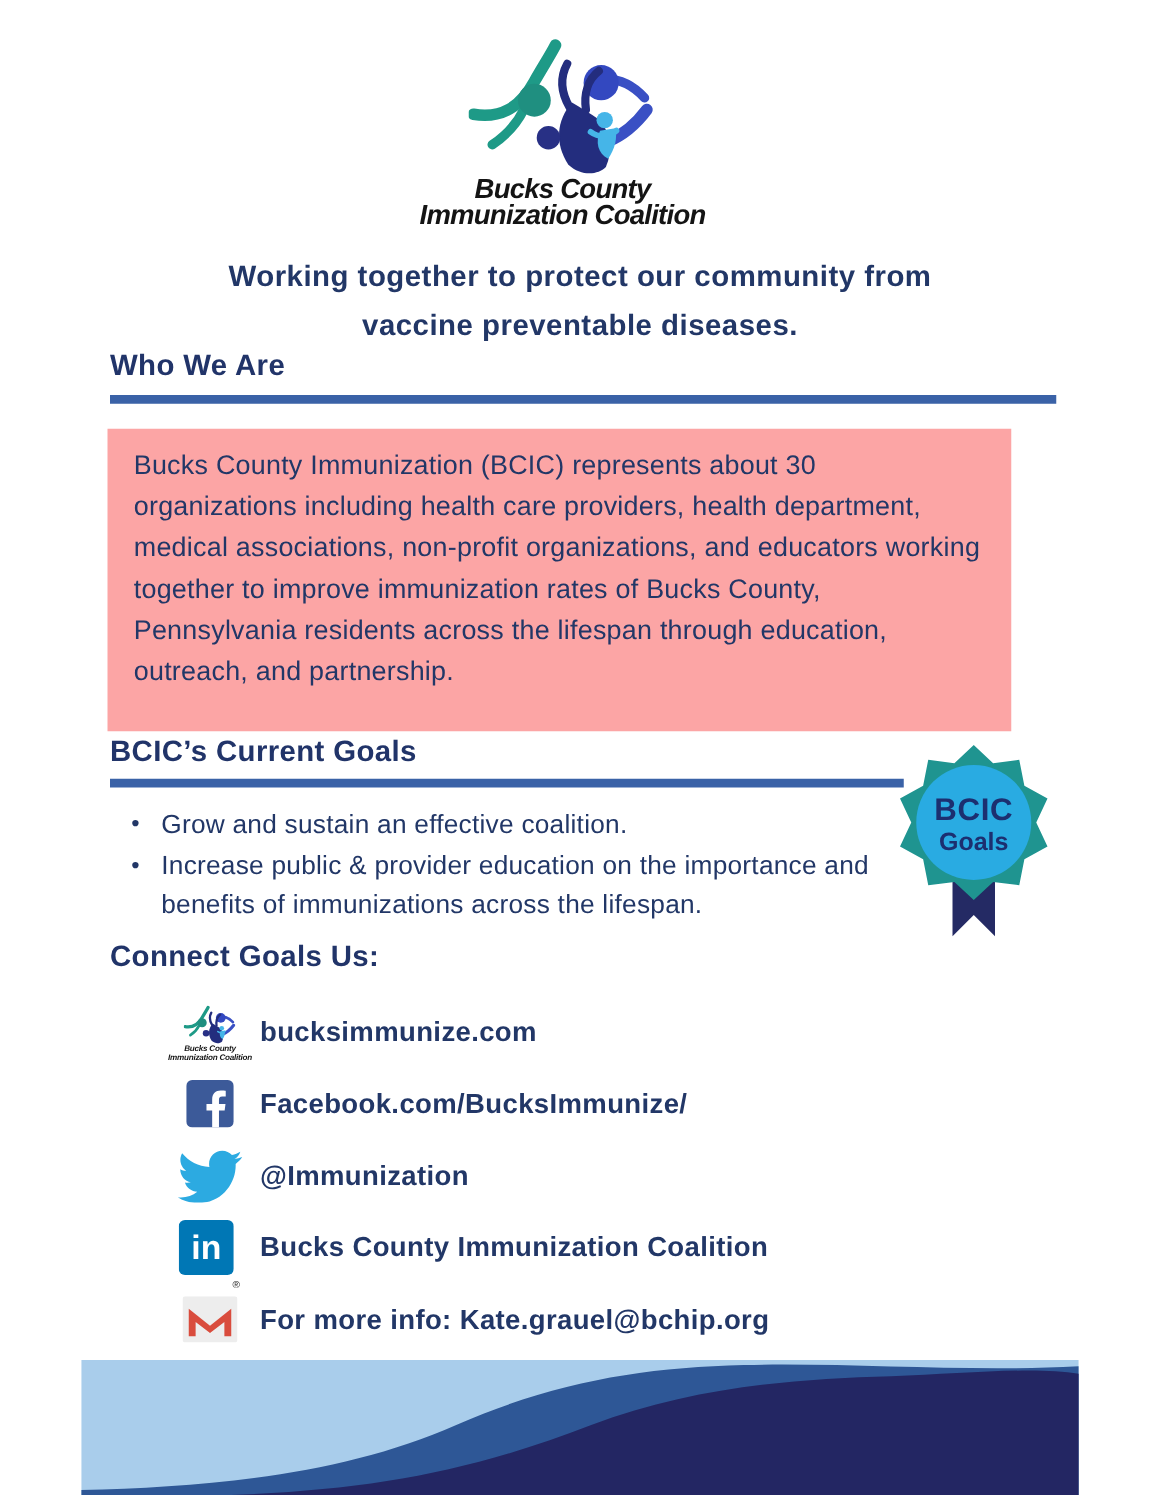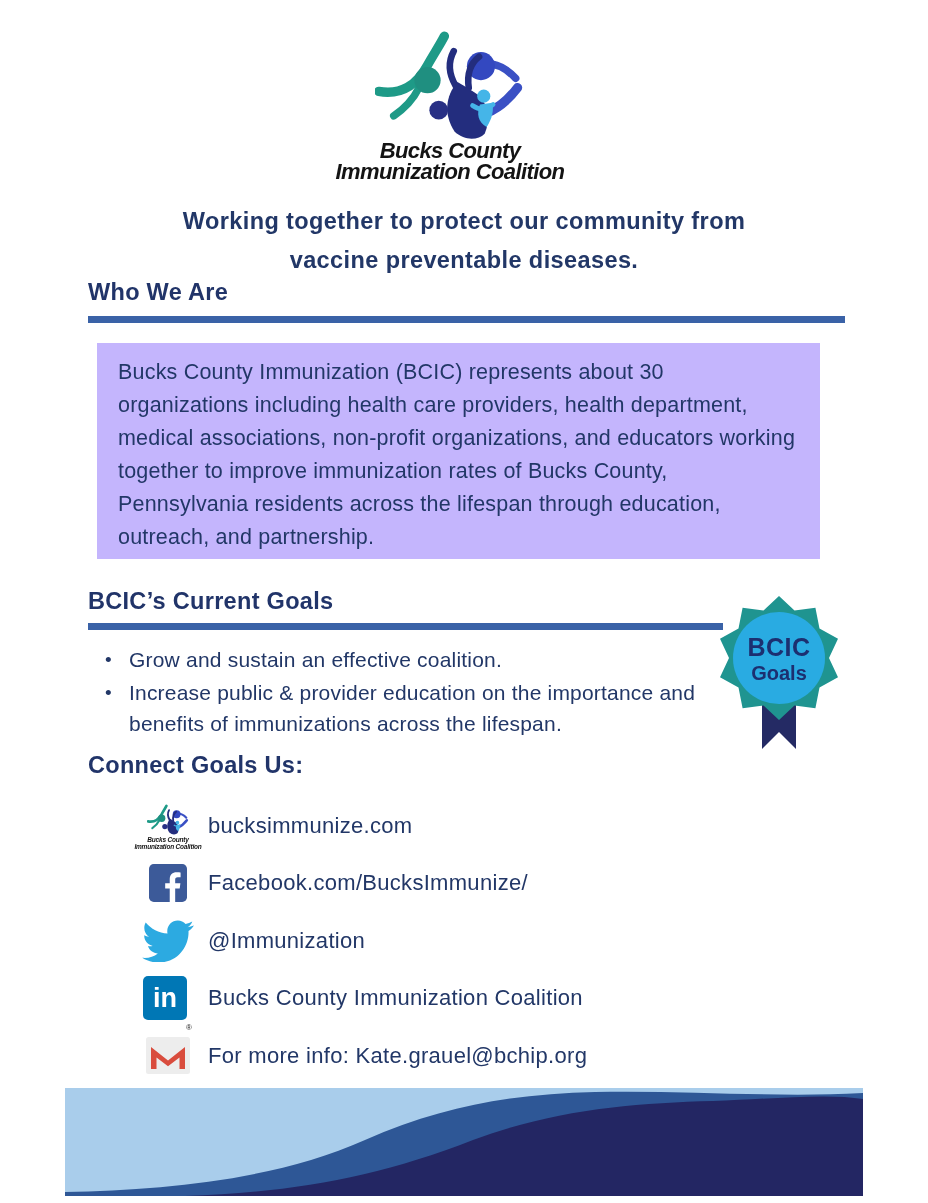--- a/index.html
+++ b/index.html
@@ -13,38 +13,38 @@
 
   
   .tagline { position:absolute; left:0; top:186px; width:928px; text-align:center;
              color:#223767; font-weight:700; font-size:23.5px; line-height:39px; letter-spacing:0.4px; }
 
   
   .h2 { position:absolute; left:88px; color:#213469; font-weight:700; font-size:23.5px; letter-spacing:0.3px; }
   .rule { position:absolute; left:88px; height:7px; background:#3A62A7; }
 
   
-  .info-box { position:absolute; left:97px; top:327px; width:723px; height:216px; background:#c4b5fd; }
+  .info-box { position:absolute; left:86px; top:327px; width:723px; height:242px; background:#fca5a5; }
   .info-box p { margin:13px 24px 0 21px; max-width:682px; color:#223767; font-size:21.5px; line-height:33px; letter-spacing:0.2px; }
 
   
   .bullets { position:absolute; left:103px; top:628px; width:625px; list-style:none; }
   .bullets li { position:relative; padding-left:26px; color:#223767; font-size:21px; line-height:31.5px; letter-spacing:0.2px; margin-bottom:1px; }
   .bullets li::before { content:"•"; position:absolute; left:2px; top:0; font-size:19px; color:#223767; }
 
   
   .badge { position:absolute; left:714px; top:577px; width:130px; height:158px; }
   .badge-t1 { font:700 25px "Liberation Sans", sans-serif; fill:#1C2F70; letter-spacing:0.5px; }
   .badge-t2 { font:700 20px "Liberation Sans", sans-serif; fill:#1C2F70; }
 
   
   .connect-rows { position:absolute; left:128px; top:781px; width:720px; }
   .c-row { display:flex; align-items:center; height:57.5px; }
   .c-icon { width:80px; display:flex; flex-direction:column; align-items:center; justify-content:center; flex:0 0 80px; }
-  .c-label { color:#223767; font-size:22px; letter-spacing:0.3px; }
+  .c-label { color:#223767; font-size:22px; letter-spacing:0.3px;font-weight:bold; }
   .mini-caption { font-style:italic; font-weight:700; font-size:6.5px; line-height:7px; color:#141414; text-align:center; letter-spacing:-0.2px; }
   .li-reg { font-size:8px; color:#222; vertical-align:bottom; position:relative; top:12px; left:-1px; }
   .li-text { font:700 27px "Liberation Sans", sans-serif; fill:#fff; }
 
   
   .wave-footer { position:absolute; left:65px; top:1072px; width:798px; height:108px; }
   .reviewed { position:absolute; right:66px; top:1251px; font-size:13px; color:#4c1d95; letter-spacing:0.2px; }
 </style>
 </head>
 <body>

